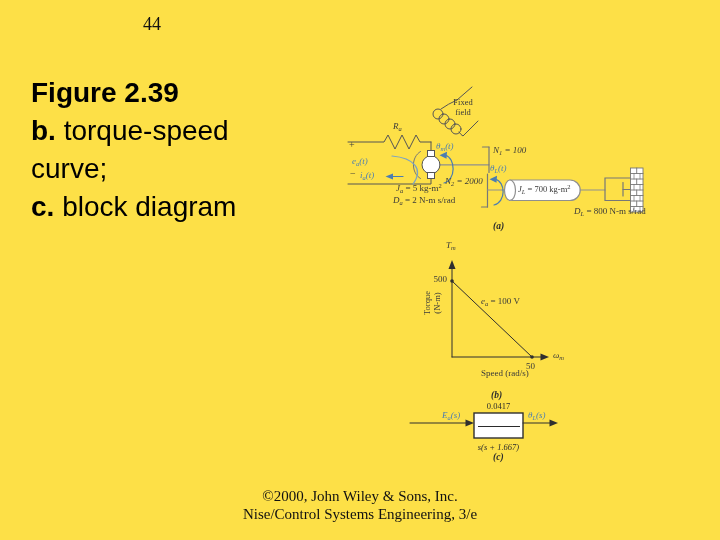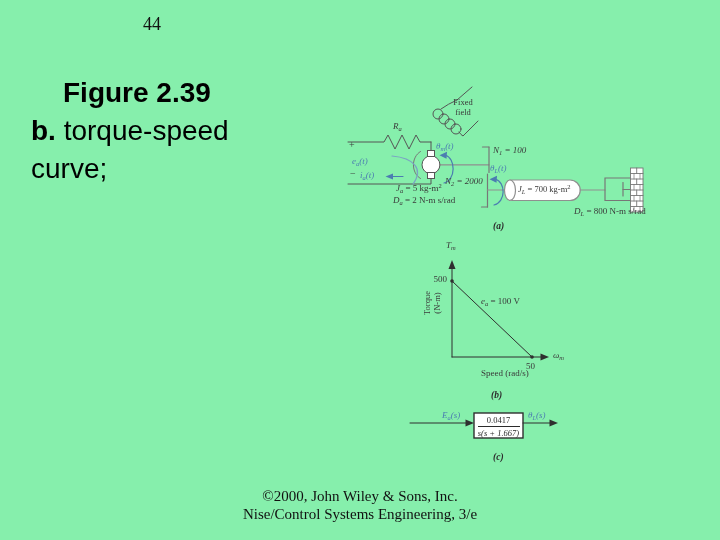--- a/index.html
+++ b/index.html
@@ -1,53 +1,54 @@
 <!DOCTYPE html>
 <html style="--accent: #4b7db1;"><head>
 <meta charset="utf-8">
 <style>
   html,body{margin:0;padding:0;background:#e8e8e8;}
-  .slide{position:relative;width:720px;height:540px;background:#86efac;overflow:hidden;
+  .slide{position:relative;width:720px;height:540px;background:#fde047;overflow:hidden;
          font-family:"Liberation Serif",serif;color:#2e2e2e;}
   
   .page-num{position:absolute;left:143px;top:14px;font-size:18px;color:#111;}
   .chapter{position:absolute;right:18px;top:22px;font-size:17.5px;color:#111;}
   .footer{position:absolute;left:0;right:0;top:487px;text-align:center;font-size:15px;color:#111;line-height:18px;}
   
   .fig-cap{position:absolute;left:31px;top:74px;width:252px;
            font-family:"Liberation Sans",sans-serif;font-size:28px;line-height:38px;color:#000;}
-  .fig-cap .title{font-weight:700;margin-left:32px;}
+  .fig-cap .title{font-weight:700;}
   .fig-cap .b{font-weight:700;}
   
   .lbl{position:absolute;font-family:"Liberation Serif",serif;font-size:9px;color:#3a3a3a;white-space:nowrap;line-height:10px;}
   .it{font-style:italic;}
   .blue{color:var(--accent,#4b7db1);}
   .lbl sub{font-size:6.5px;vertical-align:-2px;line-height:0;}
   .lbl sup{font-size:6.5px;vertical-align:3px;line-height:0;}
   .capn{font-weight:700;font-style:italic;font-size:9.5px;color:#2b2b2b;}
   .ff{left:445px;top:98px;width:36px;text-align:center;font-size:8.5px;line-height:9.5px;white-space:normal;}
   .ylab{left:404px;top:293px;width:56px;height:20px;text-align:center;font-size:8.5px;line-height:10px;
         transform:rotate(-90deg);}
   
   .tf{position:absolute;left:474px;top:414px;width:49px;height:24px;display:flex;flex-direction:column;
-      align-items:center;justify-content:center;font-size:8.5px;line-height:10px;color:#2b2b2b;}
+      align-items:center;justify-content:center;font-size:8.5px;line-height:10px;color:#2b2b2b;gap:14px;}
   .tf .num{padding:0 2px;}
   .tf .bar{width:42px;border-top:1px solid #2b2b2b;margin:1px 0;}
   svg.art{position:absolute;left:0;top:0;}
 </style>
 </head>
 <body>
 
 <div class="slide">
 
   <div class="page-num">44</div>
 
   <div class="fig-cap">
     <div class="title">Figure 2.39</div>
     <div><span class="b">b.</span><span> torque-speed curve;</span></div>
+    <div><span class="b">c.</span><span> block diagram</span></div>
   </div>
 
   <svg class="art" width="720" height="540" viewBox="0 0 720 540">
 
     <g stroke="#555" stroke-width="1" fill="none" stroke-linecap="round">
 
       <path d="M348,142 H384 l4,-7 l7,14 l7,-14 l7,14 l7,-14 l4,7 H431"></path>
       <path d="M431,142 V150.5"></path>
 
       <path d="M431,178.5 V184 H348"></path>

